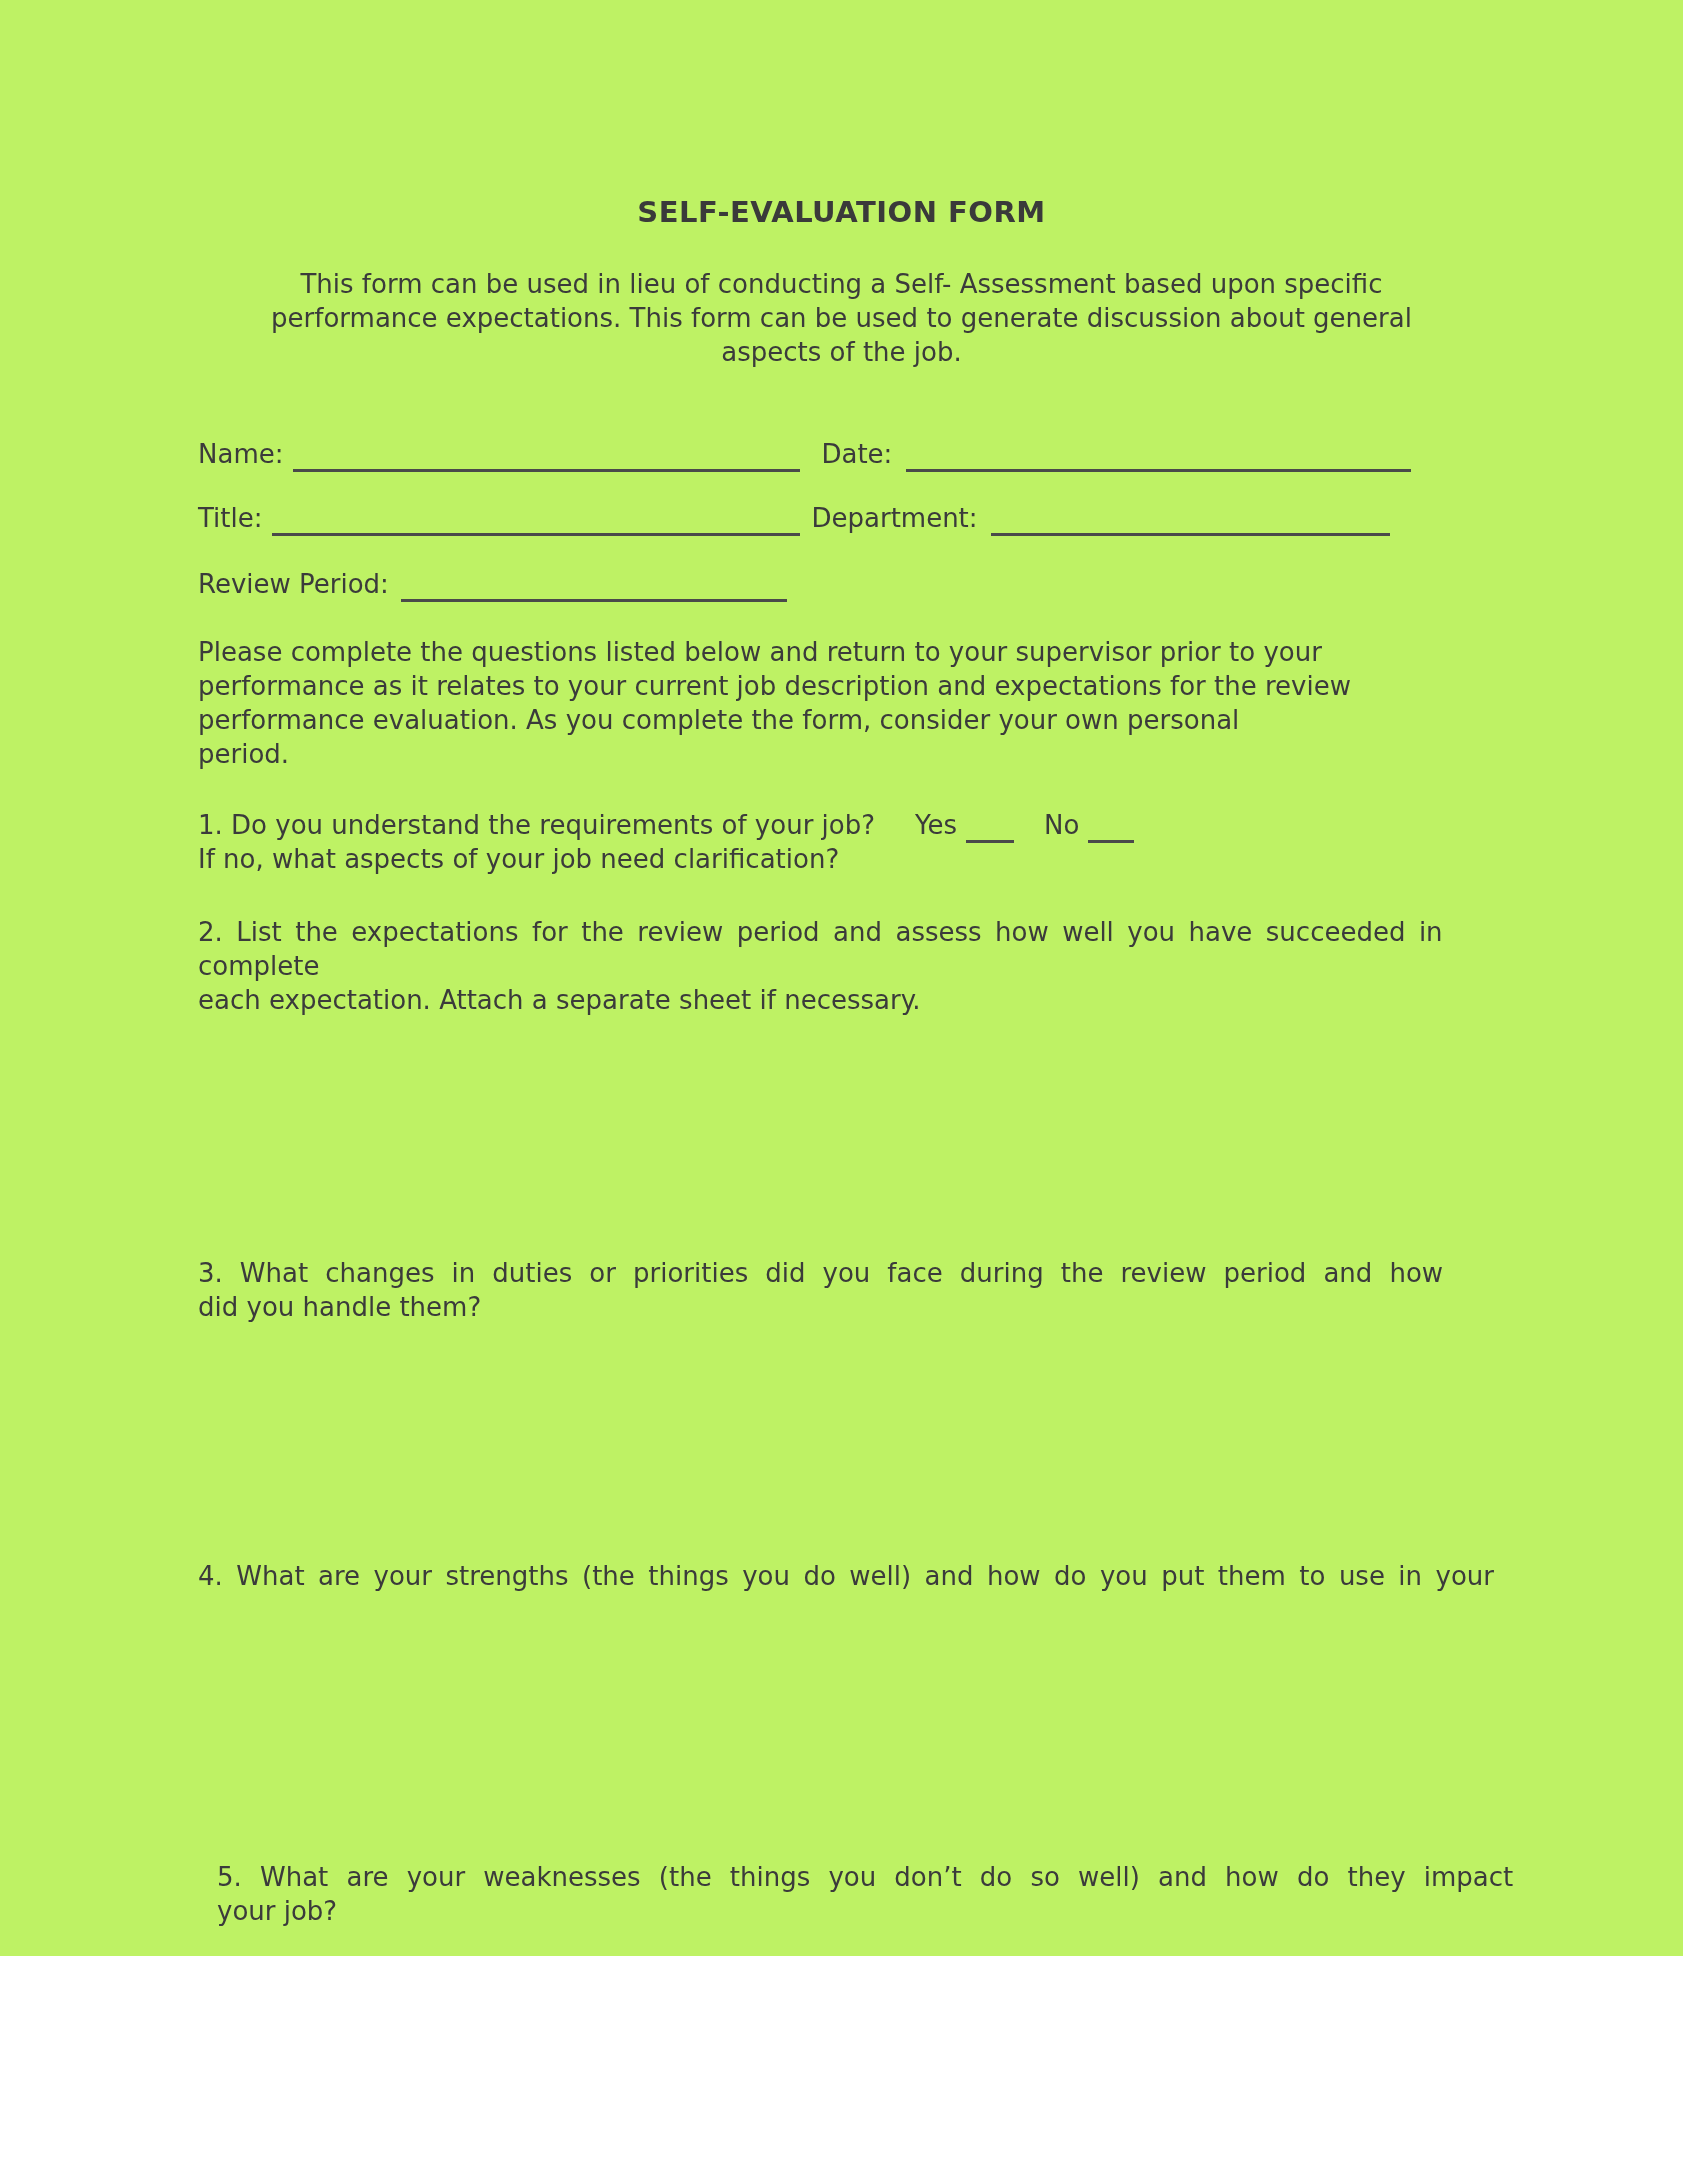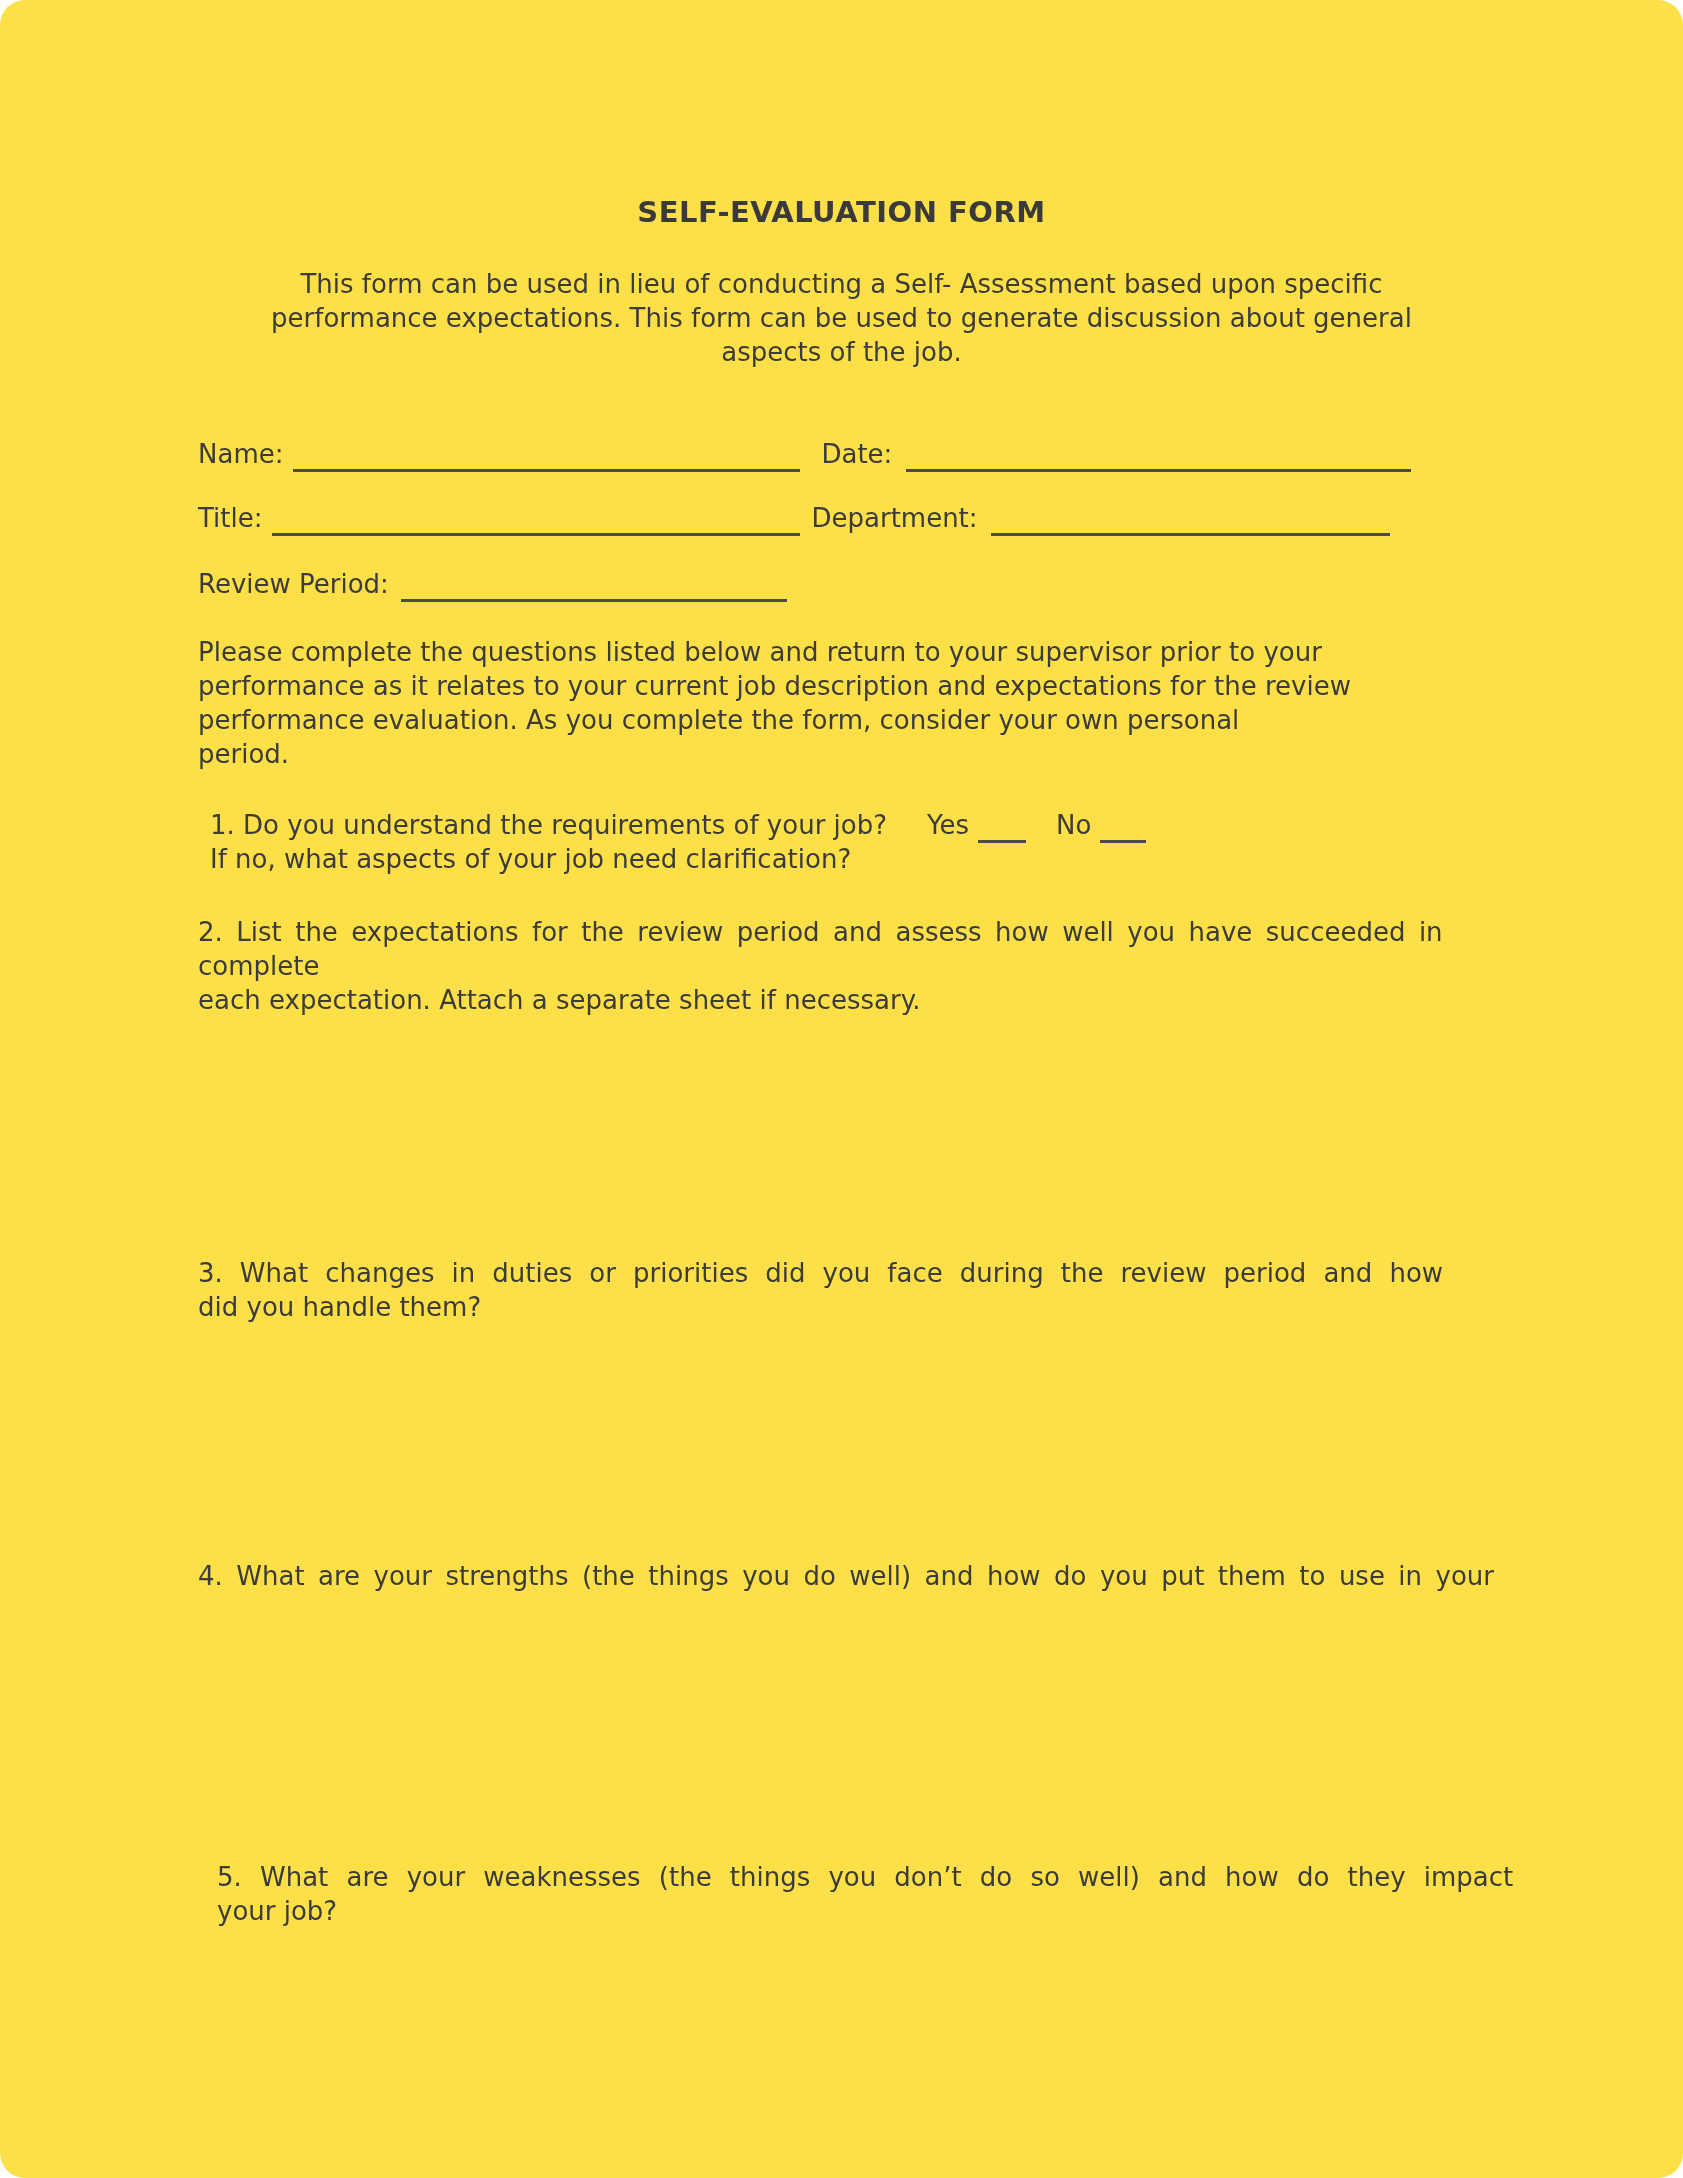--- a/index.html
+++ b/index.html
@@ -3,28 +3,27 @@
 <meta charset="utf-8">
 <style>
   html, body {
     margin: 0;
     padding: 0;
     background: #ffffff;
   }
   .page {
     position: relative;
     width: 1683px;
-    height: 2178px;
-    background: #fde047;
+    height: 1956px;
+    background: #bef264;
     font-family: "DejaVu Sans", sans-serif;
     color: #3b3b3b;
     font-size: 26px;
     line-height: 34px;
     overflow: hidden;
-    border-radius: 25px;
   }
   .abs { position: absolute; }
   .line { white-space: pre; }
   .center-block { text-align: center; }
   .doc-title {
     font-weight: bold;
     font-size: 29px;
     letter-spacing: 0.5px;
     color: #3a3a3a;
   }
@@ -56,21 +55,21 @@
 
   <div class="abs row" style="left:198px; top:567px;"><span>Review Period:</span><span class="blank" style="width:386px; margin-left:12px;"></span></div>
 
   <div class="abs" style="left:198px; top:635px; width:1346px;">
     <div class="line">Please complete the questions listed below and return to your supervisor prior to your</div>
     <div class="line">performance as it relates to your current job description and expectations for the review</div>
     <div class="line">performance evaluation. As you complete the form, consider your own personal</div>
     <div class="line">period.</div>
   </div>
 
-  <div class="abs" style="left:198px; top:808px; width:1346px;margin-left:12px;">
+  <div class="abs" style="left:198px; top:808px; width:1346px;">
     <div class="line"><span>1. Do you understand the requirements of your job?</span><span class="gap" style="width:40px;"></span><span>Yes</span><span class="blank" style="width:48px; margin-left:9px;"></span><span class="gap" style="width:30px;"></span><span>No</span><span class="blank" style="width:46px; margin-left:9px;"></span></div>
     <div class="line">If no, what aspects of your job need clarification?</div>
   </div>
 
   <div class="abs" style="left:198px; top:915px; width:1346px;">
     <div class="line"><span style="word-spacing: 5.2px;">2. List the expectations for the review period and assess how well you have succeeded in</span></div>
     <div class="line">complete</div>
     <div class="line">each expectation. Attach a separate sheet if necessary.</div>
   </div>
 

